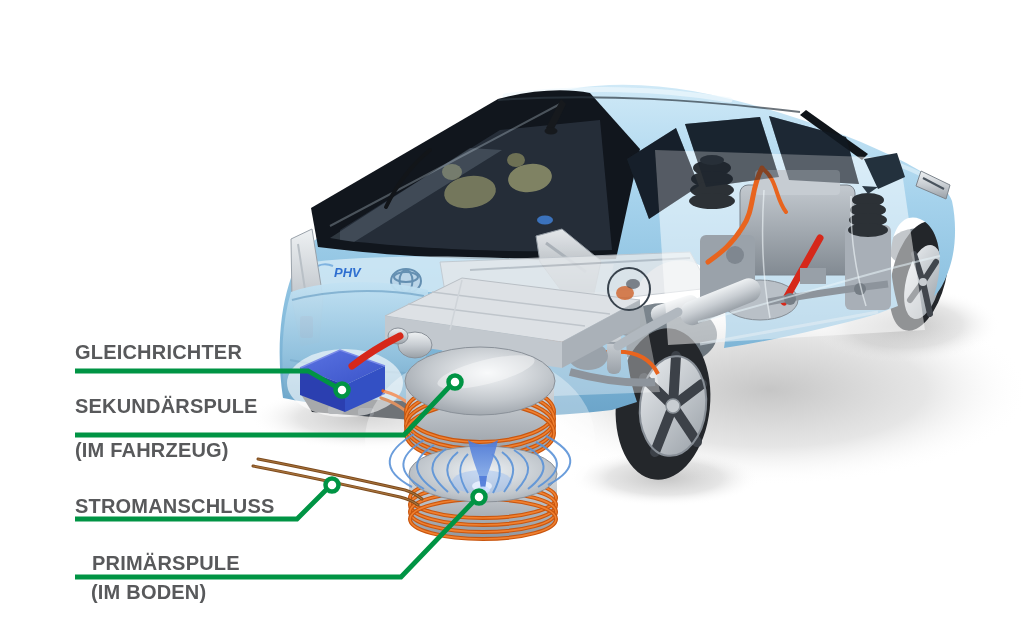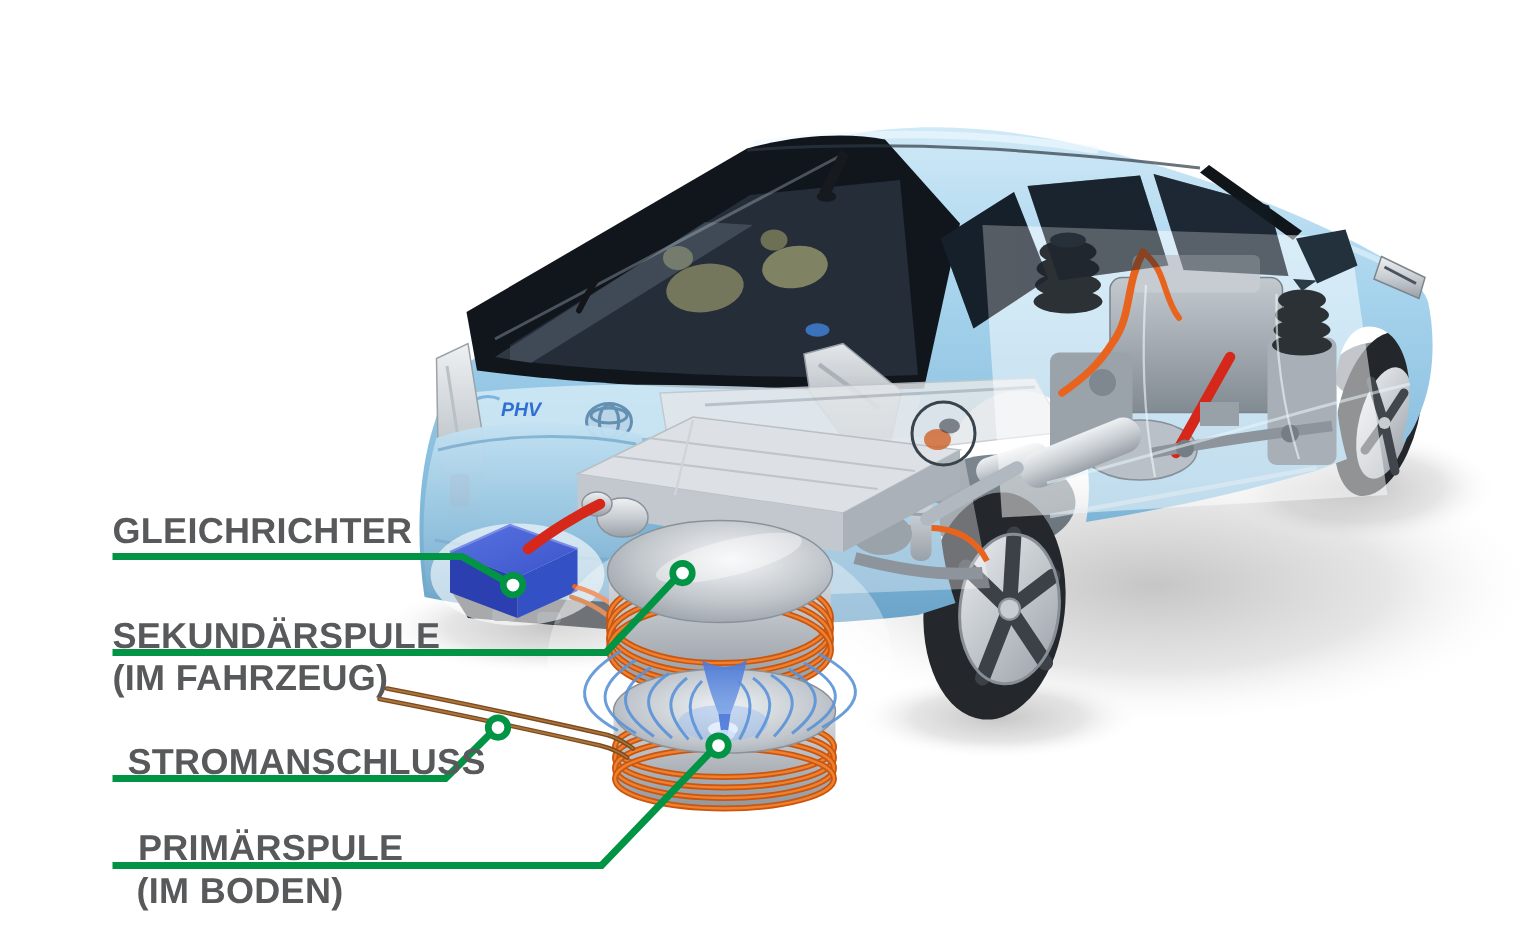--- a/index.html
+++ b/index.html
@@ -1,24 +1,24 @@
 <!DOCTYPE html>
 <html><head>
 <meta charset="utf-8">
 <style>
   html,body{margin:0;padding:0;background:#ffffff;}
   .stage{position:relative;width:1024px;height:628px;overflow:hidden;background:#ffffff;
          font-family:"Liberation Sans",sans-serif;}
   .stage svg{position:absolute;left:0;top:0;}
-  .label{position:absolute;font-weight:700;font-size:24px;line-height:1.05;color:#58595b;
+  .label{position:absolute;font-weight:700;font-size:20px;line-height:1.05;color:#58595b;
          letter-spacing:.2px;white-space:nowrap;z-index:5;}
   #lbl-g{left:75px;top:342px}
-  #lbl-s1{left:75px;top:412px}
+  #lbl-s1{left:75px;top:396px}
   #lbl-s2{left:75px;top:440px}
-  #lbl-st{left:85px;top:496px}
+  #lbl-st{left:75px;top:496px}
   #lbl-p1{left:92px;top:553px}
   #lbl-p2{left:91px;top:582px}
 </style>
 </head>
 <body>
 
 <div class="stage">
 
   <div class="labels">
     <div class="label" id="lbl-g">GLEICHRICHTER</div>

